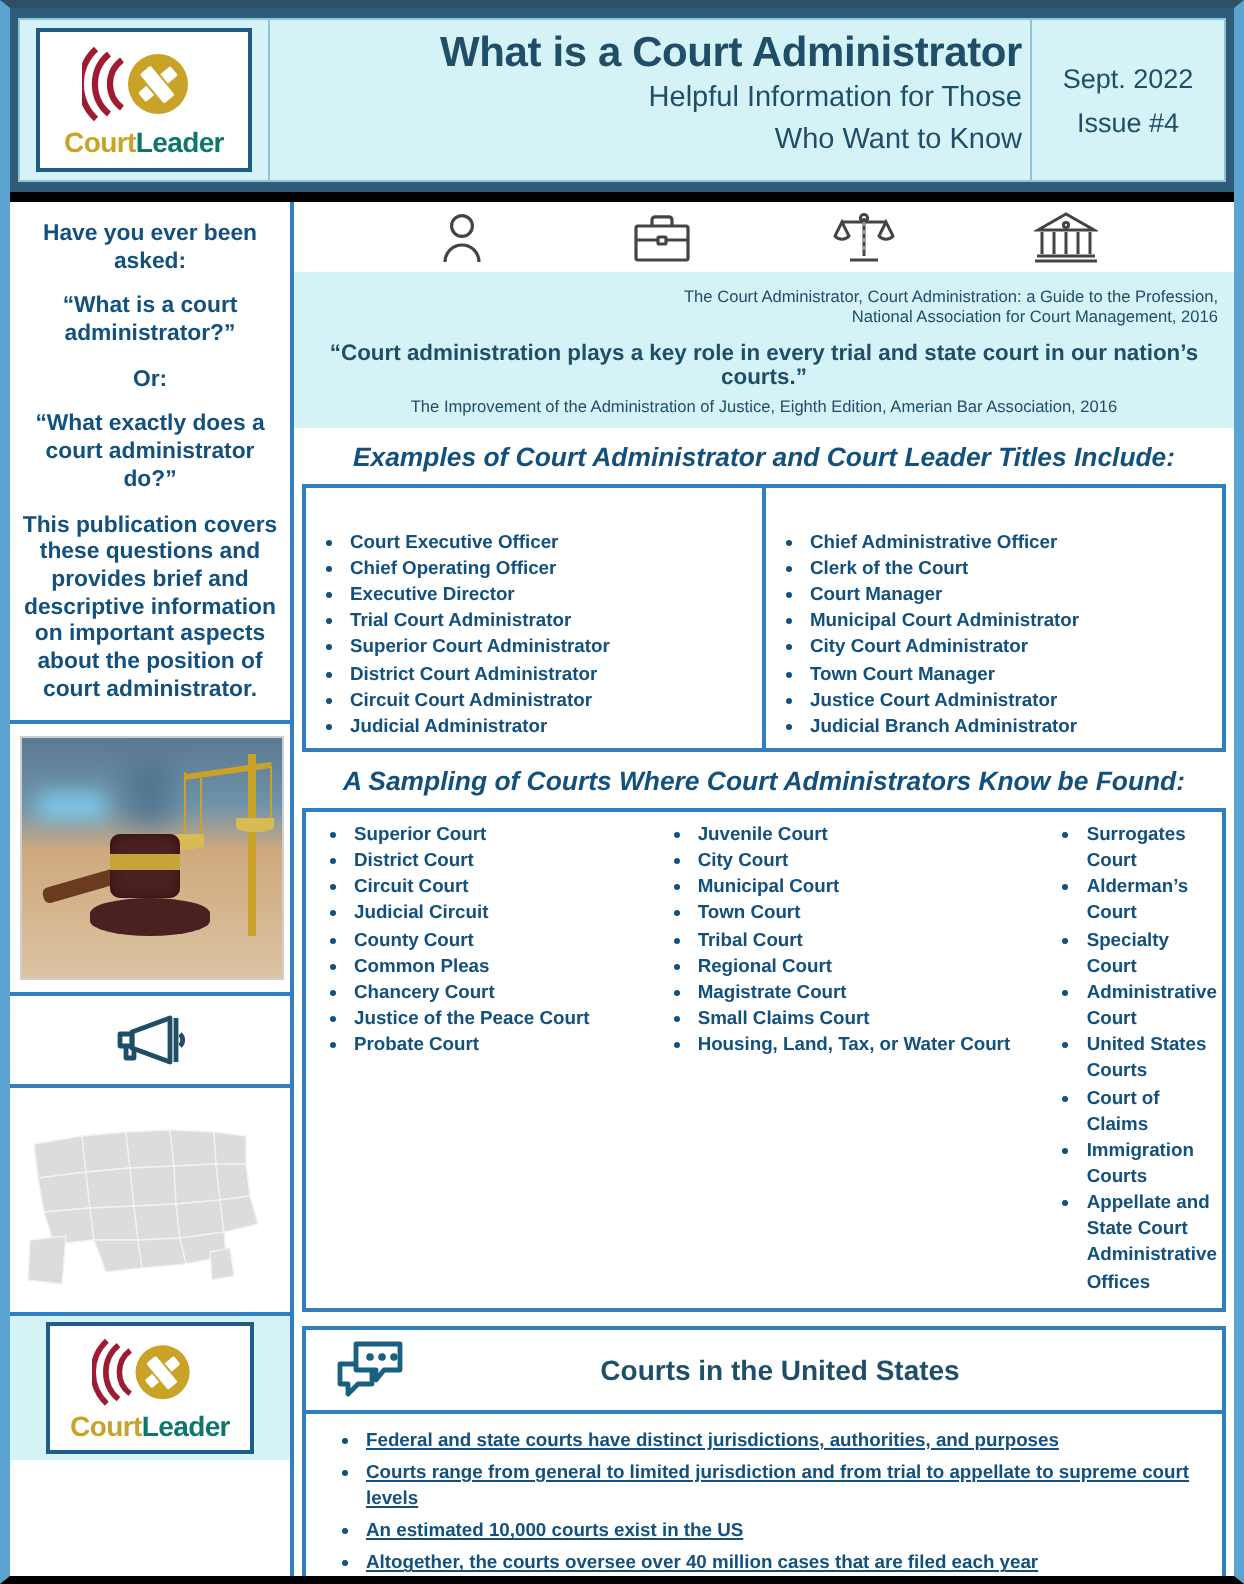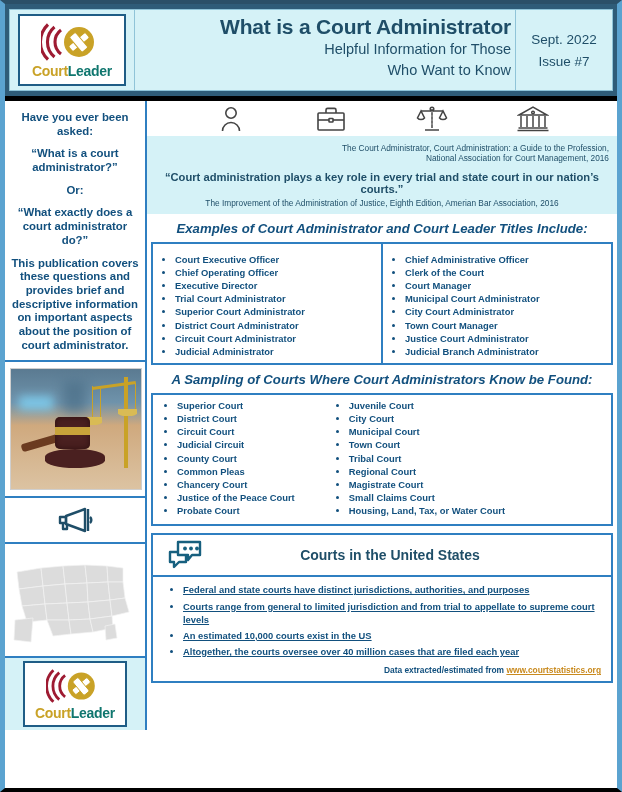--- a/index.html
+++ b/index.html
@@ -55,21 +55,21 @@
   
   .icon-row{display:flex;justify-content:space-around;align-items:center;padding:3px 34px 2px;background:#fff;}
   .quote-block{background:#d5f2f7;padding:5px 8px 6px;}
   .q1{font-size:11.2px;font-weight:bold;color:#1f4e68;text-align:center;}
   .attr{font-size:8.3px;color:#1f4e68;text-align:right;line-height:1.25;margin-top:2px;}
   .q2{font-size:11.2px;font-weight:bold;color:#1f4e68;text-align:center;margin-top:7px;}
   .attr2{font-size:8.3px;color:#1f4e68;text-align:center;margin-top:3px;}
   .sec-head{font-size:13.2px;font-weight:bold;font-style:italic;color:#12507e;text-align:center;padding:7px 4px 6px;background:#fff;}
   .bordered{border:2px solid #2f7fc1;margin:0 4px;}
   .titles-grid{display:flex;}
-  .titles-grid>ul{flex:1 1 50%;margin:0;padding:9px 2px 5px 22px;}
+  .titles-grid>ul{flex:1 1 50%;margin:0;padding:20px 2px 5px 22px;}
   .titles-grid>ul:first-child{border-right:2px solid #2f7fc1;}
   ul.bl{list-style:disc;}
   ul.bl li{font-size:9.4px;color:#12507e;font-weight:bold;line-height:1.40;}
   ul.bl li::marker{font-size:10px;}
   .courts-grid{display:flex;padding:4px 2px 7px;}
   .courts-grid>ul{margin:0;padding:0 0 0 22px;}
   .courts-grid>ul:nth-child(1){flex:0 0 33%;}
   .courts-grid>ul:nth-child(2){flex:0 0 38%;}
   .courts-grid>ul:nth-child(3){flex:1 1 auto;}
   .cus-head{display:flex;align-items:center;border:2px solid #2f7fc1;margin:0 4px;background:#fff;height:40px;}
@@ -111,21 +111,21 @@
       </div>
 
       <div class="title-cell">
         <div class="title-main">What is a Court Administrator</div>
         <div class="title-sub">Helpful Information for Those</div>
         <div class="title-sub">Who Want to Know</div>
       </div>
 
       <div class="issue-cell">
         <div>Sept. 2022</div>
-        <div>Issue #7</div>
+        <div>Issue #4</div>
       </div>
 
     </div>
   </div>
   <div class="blackband"></div>
 
   <div class="body-wrap">
 
     <div class="left-col">
 
@@ -322,20 +322,30 @@
               <li>Juvenile Court</li>
               <li>City Court</li>
               <li>Municipal Court</li>
               <li>Town Court</li>
               <li>Tribal Court</li>
               <li>Regional Court</li>
               <li>Magistrate Court</li>
               <li>Small Claims Court</li>
               <li>Housing, Land, Tax, or Water Court</li>
             </ul>
+          <ul class="bl">
+              <li>Surrogates Court</li>
+              <li>Alderman’s Court</li>
+              <li>Specialty Court</li>
+              <li>Administrative Court</li>
+              <li>United States Courts</li>
+              <li>Court of Claims</li>
+              <li>Immigration Courts</li>
+              <li>Appellate and State Court Administrative Offices</li>
+            </ul>
         </div>
       </div>
 
       <div style="height:7px"></div>
 
       <div class="cus-head">
         <div class="bub">
           <span>
             <svg width="38" height="32" viewBox="0 0 38 32">
               <g fill="none" stroke="#17607f" stroke-width="2.4" stroke-linejoin="round">

